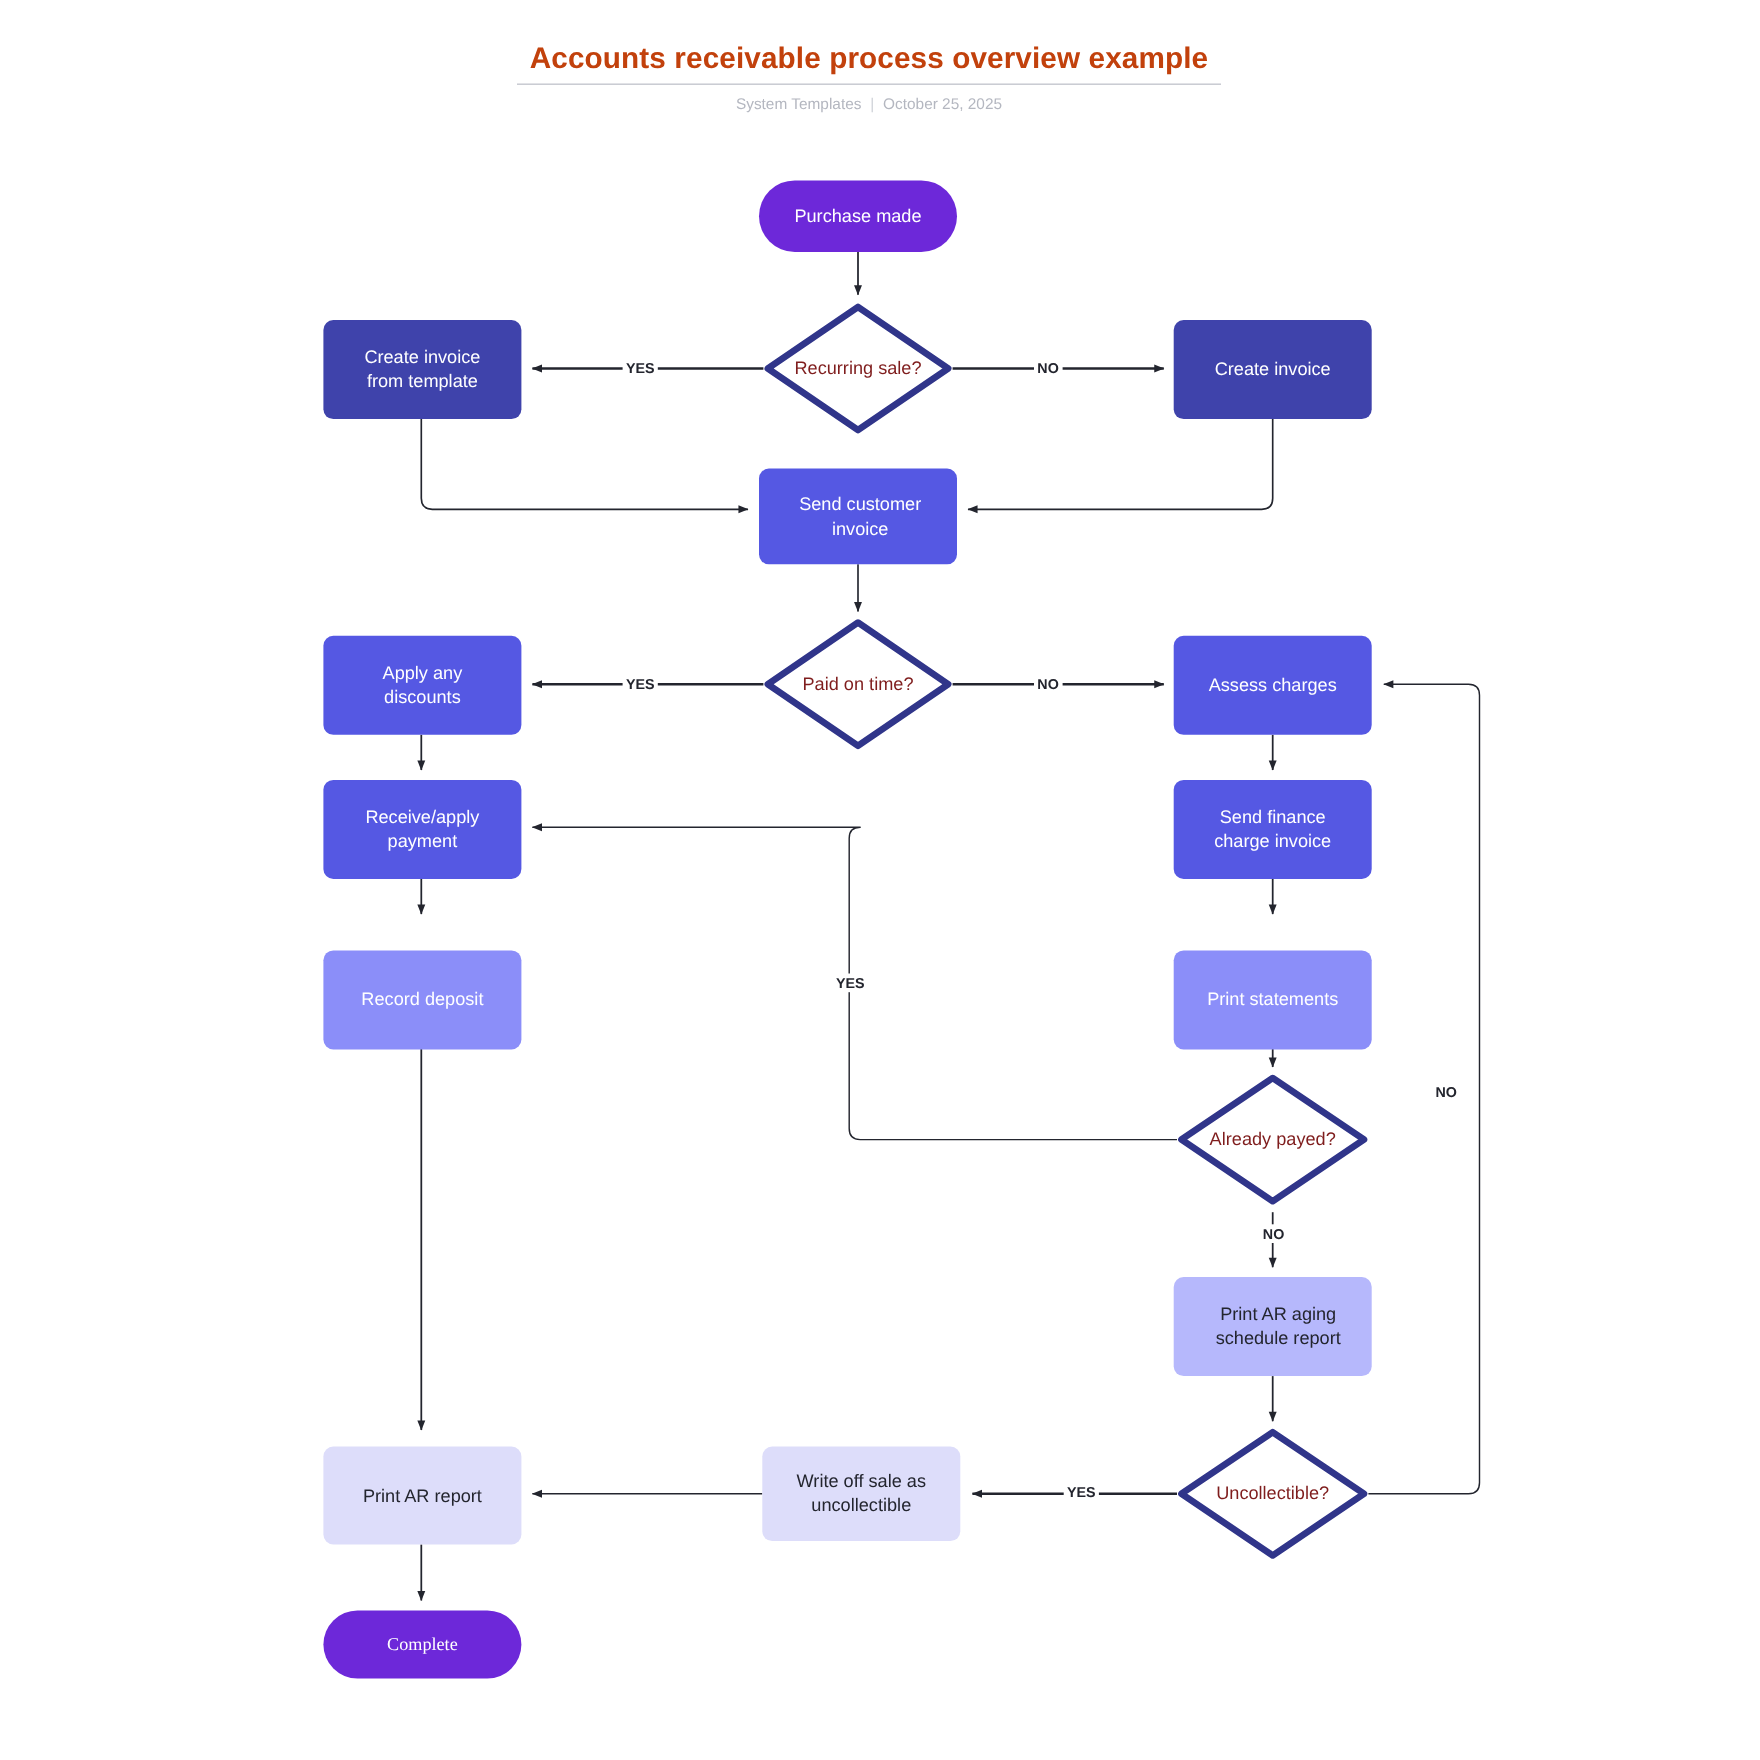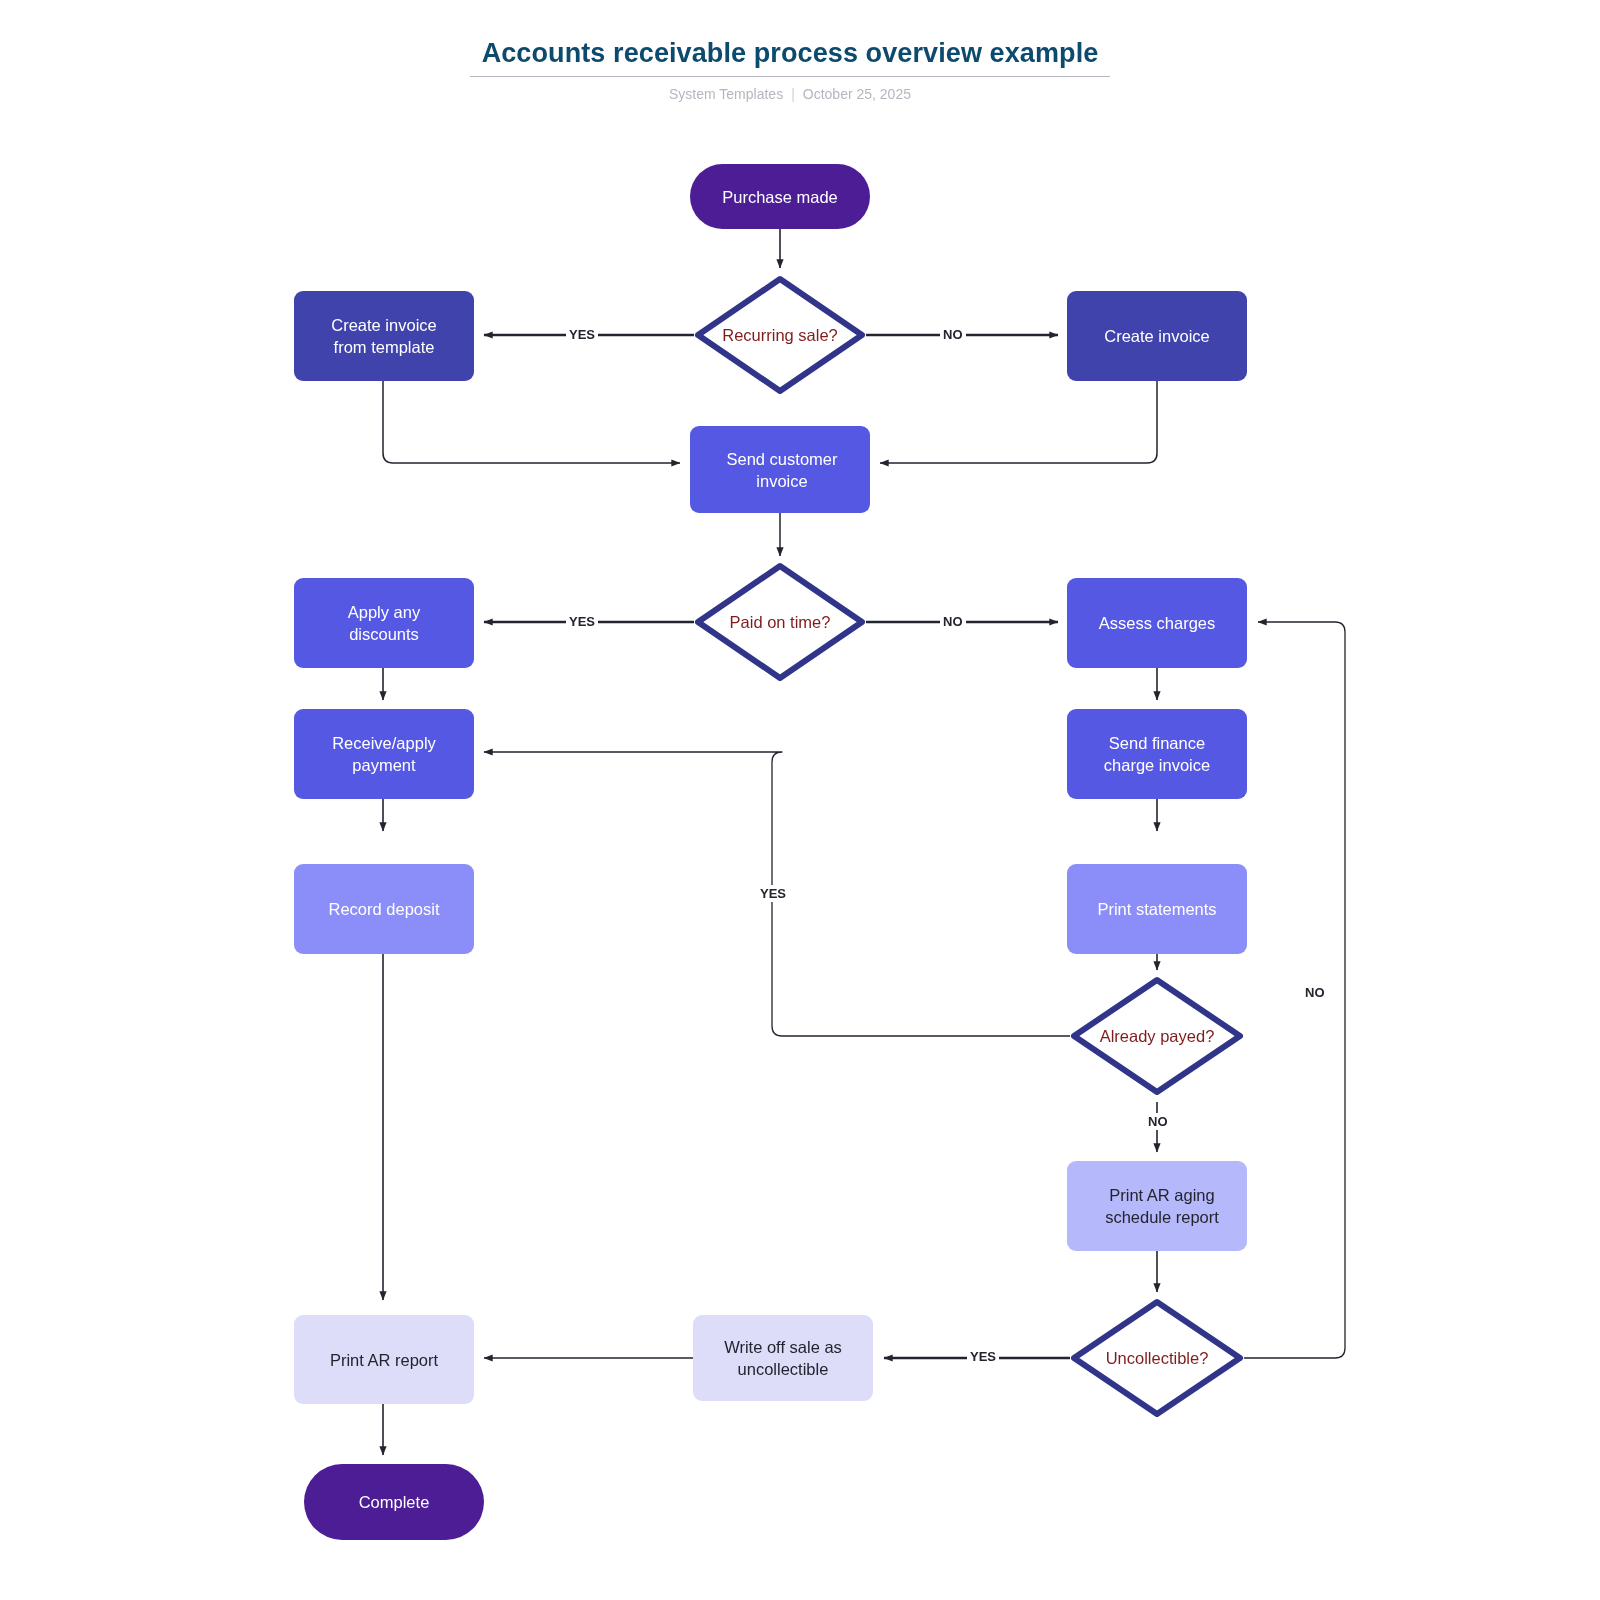--- a/index.html
+++ b/index.html
@@ -23,21 +23,21 @@
   .doc-header {
     position: absolute;
     left: 470px;
     top: 36px;
     width: 640px;
     text-align: center;
   }
   .doc-title {
     font-size: 27px;
     font-weight: bold;
-    color: #0c4a6e;
+    color: #c2410c;
     letter-spacing: 0.1px;
     line-height: 34px;
     padding-bottom: 6px;
     border-bottom: 1.5px solid #b4b7c0;
     white-space: nowrap;
   }
   .doc-sub {
     margin-top: 9px;
     font-size: 14px;
     color: #b4b7c0;
@@ -65,21 +65,21 @@
     justify-content: center;
     text-align: center;
     font-size: 16.5px;
     line-height: 22px;
     border-radius: 9px;
     padding: 4px 8px;
     white-space: pre-line;
   }
   .node.terminal {
     border-radius: 44px;
-    background: #4c1d95;
+    background: #6d28d9;
     color: #ffffff;
   }
   .node.shade-0 { background: #3f43ab; color: #ffffff; }
   .node.shade-1 { background: #5558e3; color: #ffffff; }
   .node.shade-2 { background: #8b8ef9; color: #ffffff; margin-top: 24px; }
   .node.shade-3 { background: #b6b8fc; color: #23252e; padding-left: 18px; }
   .node.shade-4 { background: #ddddfa; color: #23252e; }
 
   
   .decision {
@@ -234,21 +234,21 @@
       <polygon points="87,4 170,60 87,116 4,60" fill="#ffffff" stroke="#30358a" stroke-width="6" stroke-linejoin="round"></polygon>
     </svg>
     <span class="dtext">Uncollectible?</span>
   </div>
 
   <div class="node shade-4" style="left:693px; top:1315px; width:180px; height:86px;">Write off sale as
 uncollectible</div>
 
   <div class="node shade-4" style="left:294px; top:1315px; width:180px; height:89px;text-align:right;">Print AR report</div>
 
-  <div class="node terminal" style="left:304px; top:1464px; width:180px; height:76px;">Complete</div>
+  <div class="node terminal" style="left:294px; top:1464px; width:180px; height:62px;font-family:Liberation Serif, serif;">Complete</div>
 
   <div class="edge-label" style="left:566px; top:326px;">YES</div>
   <div class="edge-label" style="left:940px; top:326px;">NO</div>
 
   <div class="edge-label" style="left:566px; top:613px;">YES</div>
   <div class="edge-label" style="left:940px; top:613px;">NO</div>
 
   <div class="edge-label" style="left:757px; top:885px;">YES</div>
   <div class="edge-label" style="left:1145px; top:1113px;">NO</div>
 

